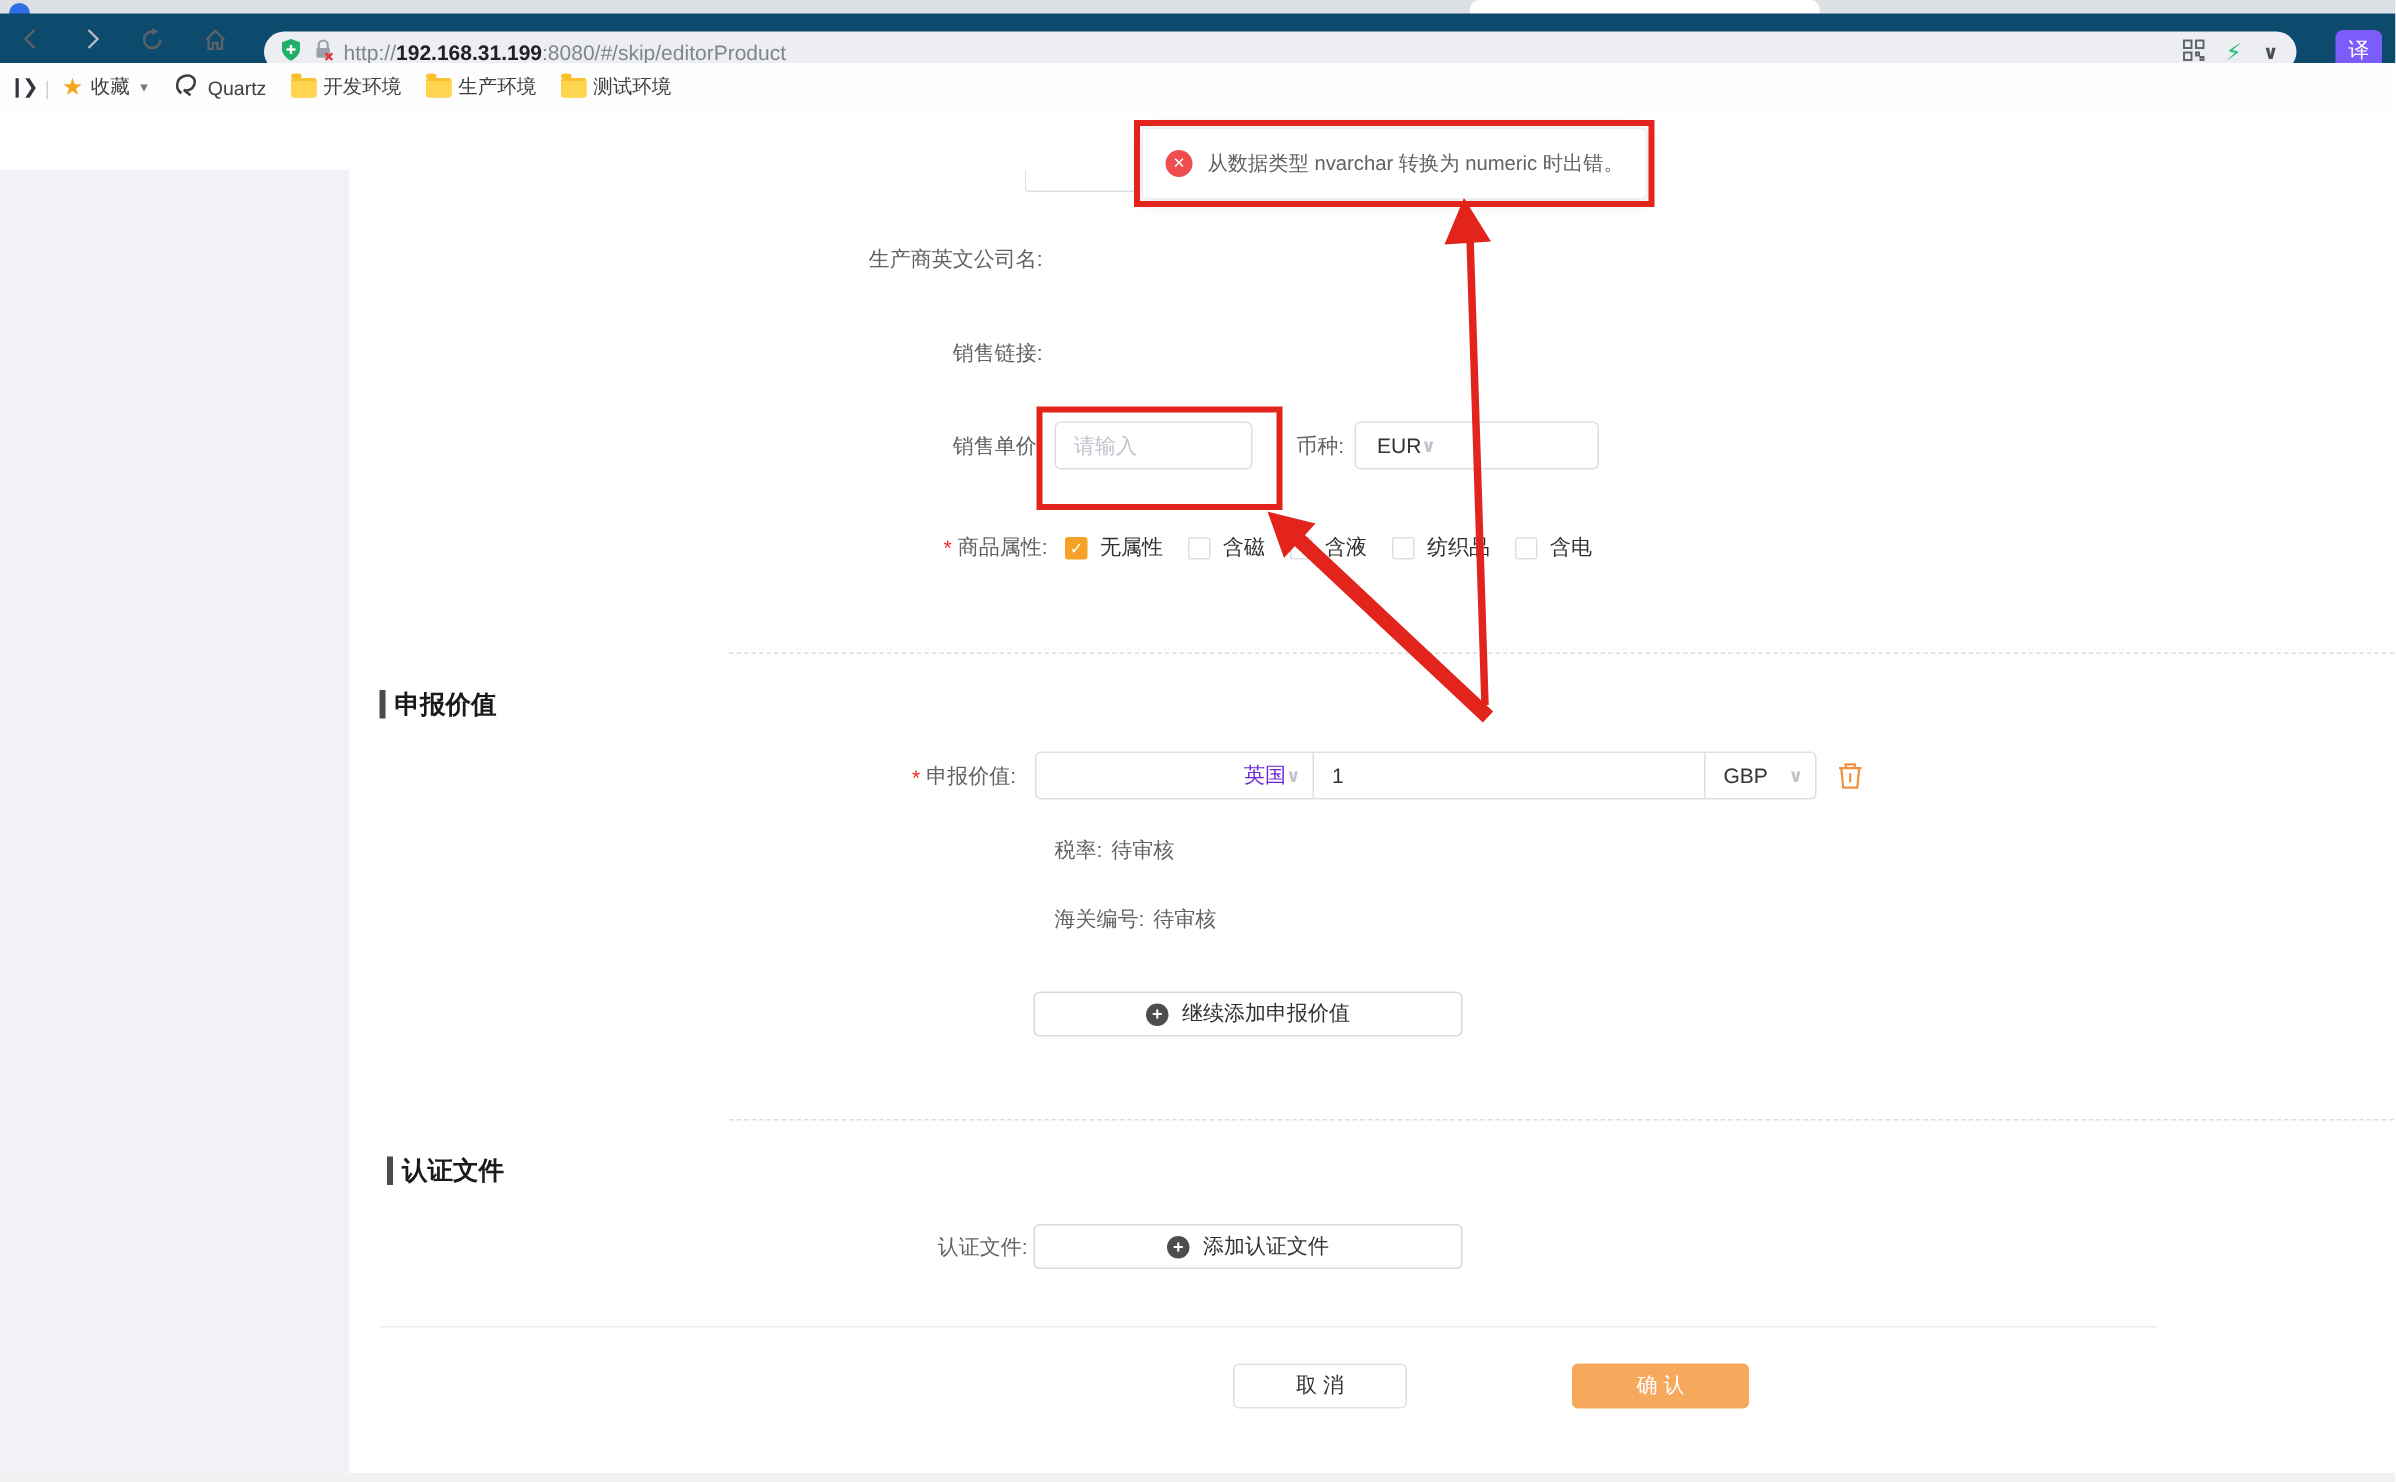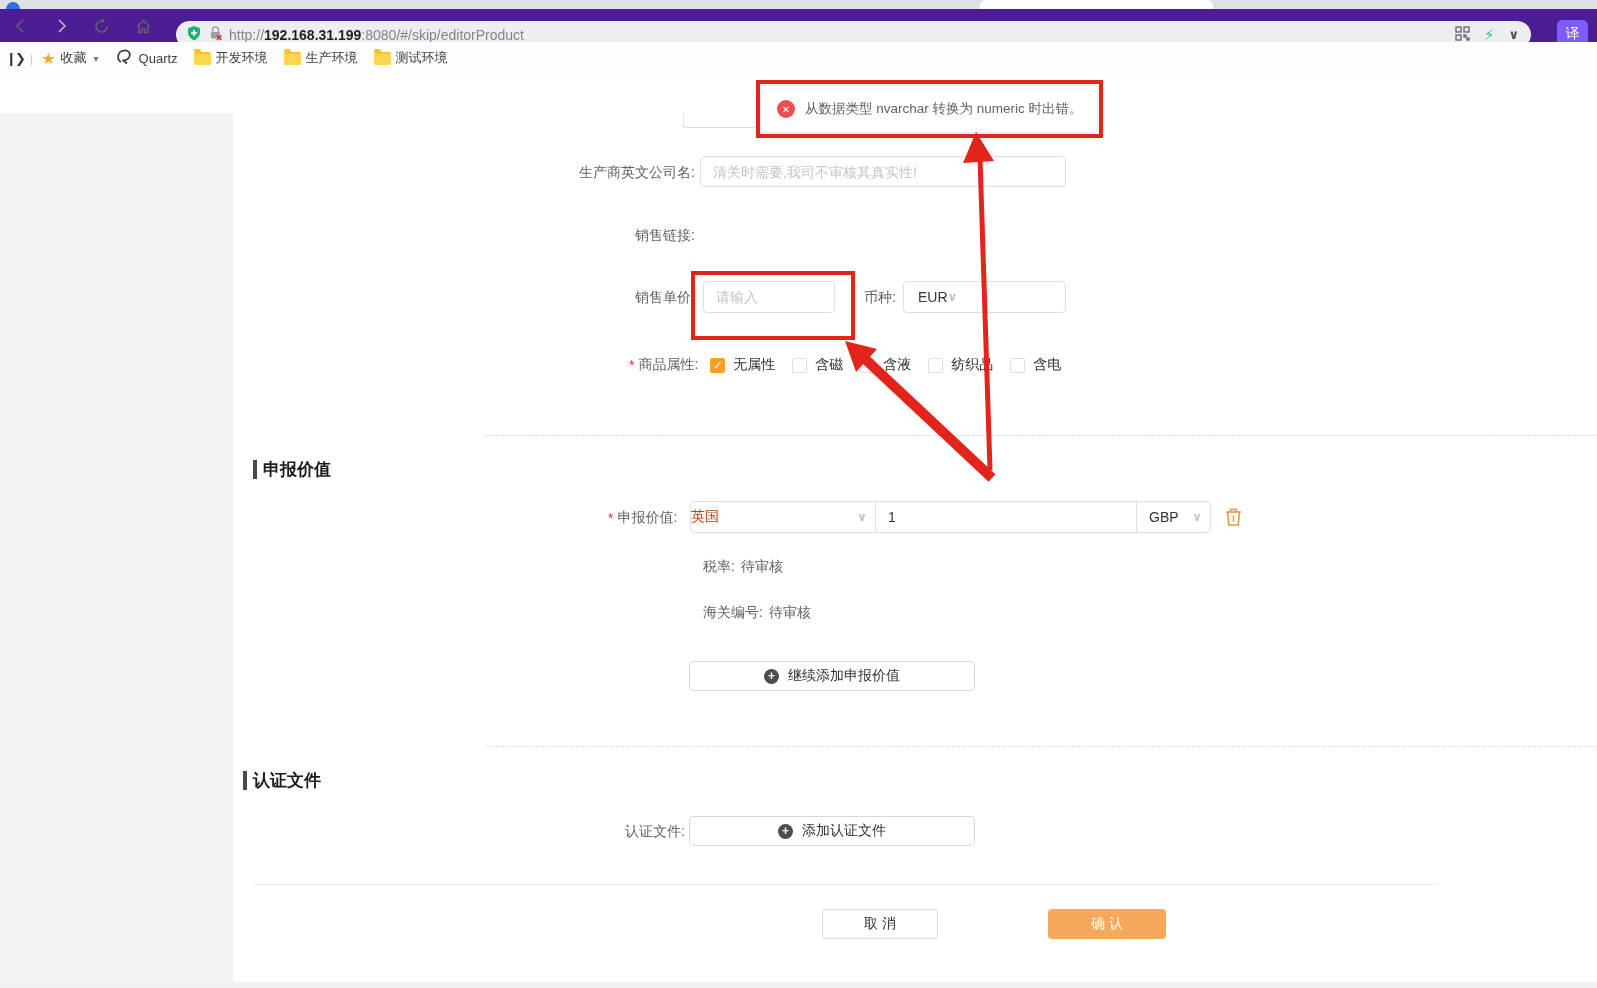--- a/index.html
+++ b/index.html
@@ -4,21 +4,21 @@
 <style>
   * { margin:0; padding:0; box-sizing:border-box; }
   html,body { width:1597px; height:988px; overflow:hidden; }
   body { font-family:"Liberation Sans","DejaVu Sans",sans-serif; font-size:14px; color:#303133; background:#fff; }
   .screen { position:absolute; top:0; left:0; width:1597px; height:988px; overflow:hidden; background:#fff; }
 
   
   .tabstrip { position:absolute; top:0; left:0; width:1597px; height:9px; background:#dde0e5; }
   .tabstrip .active-tab { position:absolute; left:980px; top:0; width:233px; height:9px; background:#fff; border-radius:6px 6px 0 0; }
   .tabstrip .tab-favicon { position:absolute; left:6px; top:2px; width:14px; height:14px; border-radius:50%; background:#2f6fe4; }
-  .toolbar { position:absolute; top:9px; left:0; width:1597px; height:33px; background:#4c1d95; }
+  .toolbar { position:absolute; top:9px; left:0; width:1597px; height:33px; background:#0c4a6e; }
   .nav-btn { position:absolute; top:4px; width:26px; height:26px; display:flex; align-items:center; justify-content:center; color:#5f6368; }
   .nav-btn svg { display:block; }
   .urlbar { position:absolute; left:176px; top:12px; width:1355px; height:27px; background:#eceef1; border-radius:14px; display:flex; align-items:center; padding:0 10px; }
   .urlbar .addr { font-size:14px; color:#80868b; margin-left:6px; white-space:nowrap; }
   .urlbar .addr b { color:#202124; font-weight:700; }
   .url-right { position:absolute; right:12px; top:0; height:27px; display:flex; align-items:center; gap:14px; }
   .bolt { color:#22c074; font-size:15px; }
   .chev-dn { color:#4a4f55; font-size:13px; font-weight:700; }
   .translate-btn { position:absolute; left:1557px; top:11px; width:31px; height:28px; background:#7c5cfa; border-radius:5px; color:#fff; font-size:14px; display:flex; align-items:center; justify-content:center; }
   .bookmarks { position:absolute; top:42px; left:0; width:1597px; height:32px; background:#fdfdfd; display:flex; align-items:center; padding-left:6px; font-size:13px; color:#3c4043; }
@@ -54,21 +54,21 @@
   .cb-box.checked { background:#f5a127; border-color:#f5a127; color:#fff; font-weight:700; }
 
   .dash-div { position:absolute; left:253px; width:1185px; border-top:1px dashed #dcdcdc; }
   .solid-div { position:absolute; left:253px; width:1185px; border-top:1px solid #ececec; }
   .sec-title { position:absolute; left:253px; display:flex; align-items:center; gap:6px; }
   .sec-bar { width:4px; height:19px; background:#4a4a4a; }
   .sec-text { font-size:17px; font-weight:700; color:#1a1a1a; }
 
   .dec-group { position:absolute; display:flex; border:1px solid #dcdfe6; border-radius:4px; height:32px; background:#fff; }
   .dec-country { width:185px; border-right:1px solid #dcdfe6; display:flex; align-items:center; padding:0 8px 0 0; }
-  .dec-country .ctext { flex:1; text-align:left; color:#c2410c; }
+  .dec-country .ctext { flex:1; text-align:right; color:#6d28d9; }
   .dec-amount { width:260px; display:flex; align-items:center; padding-left:12px; color:#333; }
   .dec-cur { width:74px; border-left:1px solid #dcdfe6; display:flex; align-items:center; justify-content:space-between; padding:0 8px 0 12px; color:#333; }
 
   .plus-btn { position:absolute; height:30px; border:1px solid #d9d9d9; border-radius:4px; background:#fff; display:flex; align-items:center; justify-content:center; gap:9px; font-size:14px; color:#303133; cursor:pointer; }
   .plus-circle { width:15px; height:15px; border-radius:50%; background:#4d4d4d; color:#fff; font-size:12px; font-weight:700; display:flex; align-items:center; justify-content:center; line-height:1; }
 
   .btn-cancel { position:absolute; width:116px; height:30px; border:1px solid #dcdfe6; border-radius:4px; background:#fff; color:#303133; font-size:14px; display:flex; align-items:center; justify-content:center; }
   .btn-confirm { position:absolute; width:118px; height:30px; border:none; border-radius:4px; background:#f6a95c; color:#fff; font-size:14px; display:flex; align-items:center; justify-content:center; }
 
   
@@ -177,21 +177,20 @@
   </div>
 
 
   <div class="left-sidebar"></div>
 
   <div class="content">
 
     <div class="partial-input abs" style="left:450px; top:0px; width:76px; height:15px;"></div>
 
     <div class="abs flabel" style="left:212px; top:51px; width:250px; text-align:right;">生产商英文公司名:</div>
-    <input class="tinput abs" style="left: 467px; top: 43px; width: 366px; height: 31px;" placeholder="清关时需要,我司不审核其真实性!">
 
     <div class="abs flabel" style="left:212px; top:114px; width:250px; text-align:right;">销售链接:</div>
 
     <div class="abs flabel" style="left:212px; top:176px; width:250px; text-align:right;">销售单价:</div>
     <input class="tinput abs" style="left: 470px; top: 168px; width: 132px; height: 32px;" placeholder="请输入">
     <div class="abs flabel" style="left:583px; top:176px; width:80px; text-align:right;">币种:</div>
     <div class="select-box abs" style="left:670px; top:168px; width:163px; height:32px;">
       <span>EUR</span>
       <span class="sel-chev">∨</span>
     </div>
@@ -263,21 +262,21 @@
       <span>海关编号:</span>
       <span>待审核</span>
     </div>
 
     <button class="plus-btn" style="left:456px; top:548px; width:286px;">
       <span class="plus-circle">+</span>
       <span>继续添加申报价值</span>
     </button>
 
     <div class="dash-div" style="top:633px;"></div>
-    <div class="sec-title" style="top:656px; left:10px;text-align:right;">
+    <div class="sec-title" style="top:656px; left:25px;text-align:right;">
       <span class="sec-bar"></span>
       <span class="sec-text">认证文件</span>
     </div>
 
     <div class="abs flabel" style="left:212px; top:710px; width:240px; text-align:right;">认证文件:</div>
     <button class="plus-btn" style="left:456px; top:703px; width:286px;">
       <span class="plus-circle">+</span>
       <span>添加认证文件</span>
     </button>
 

